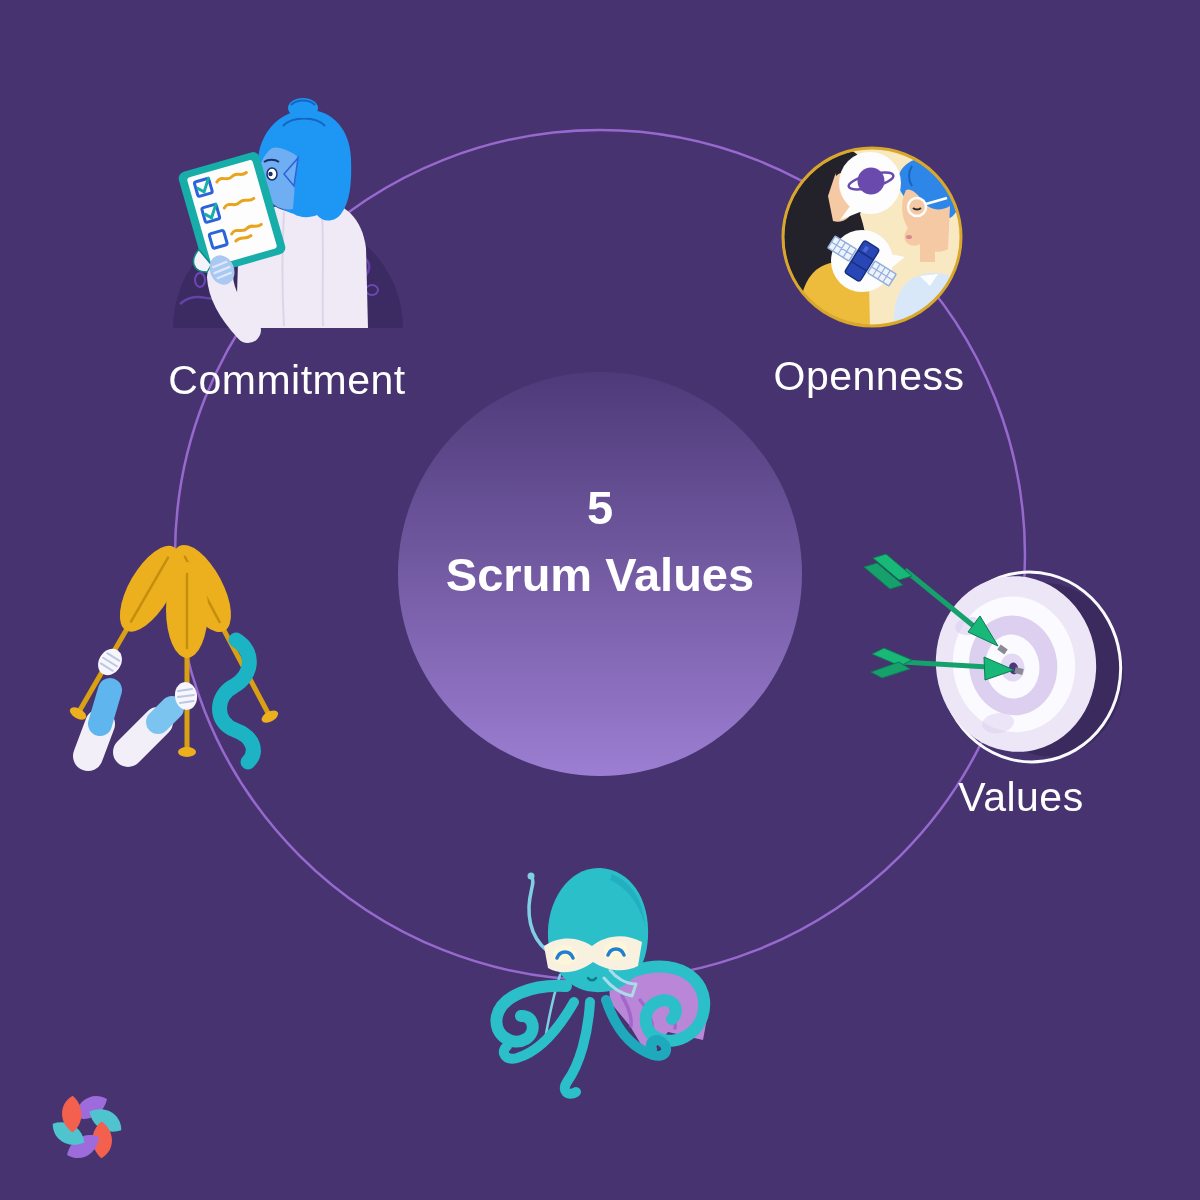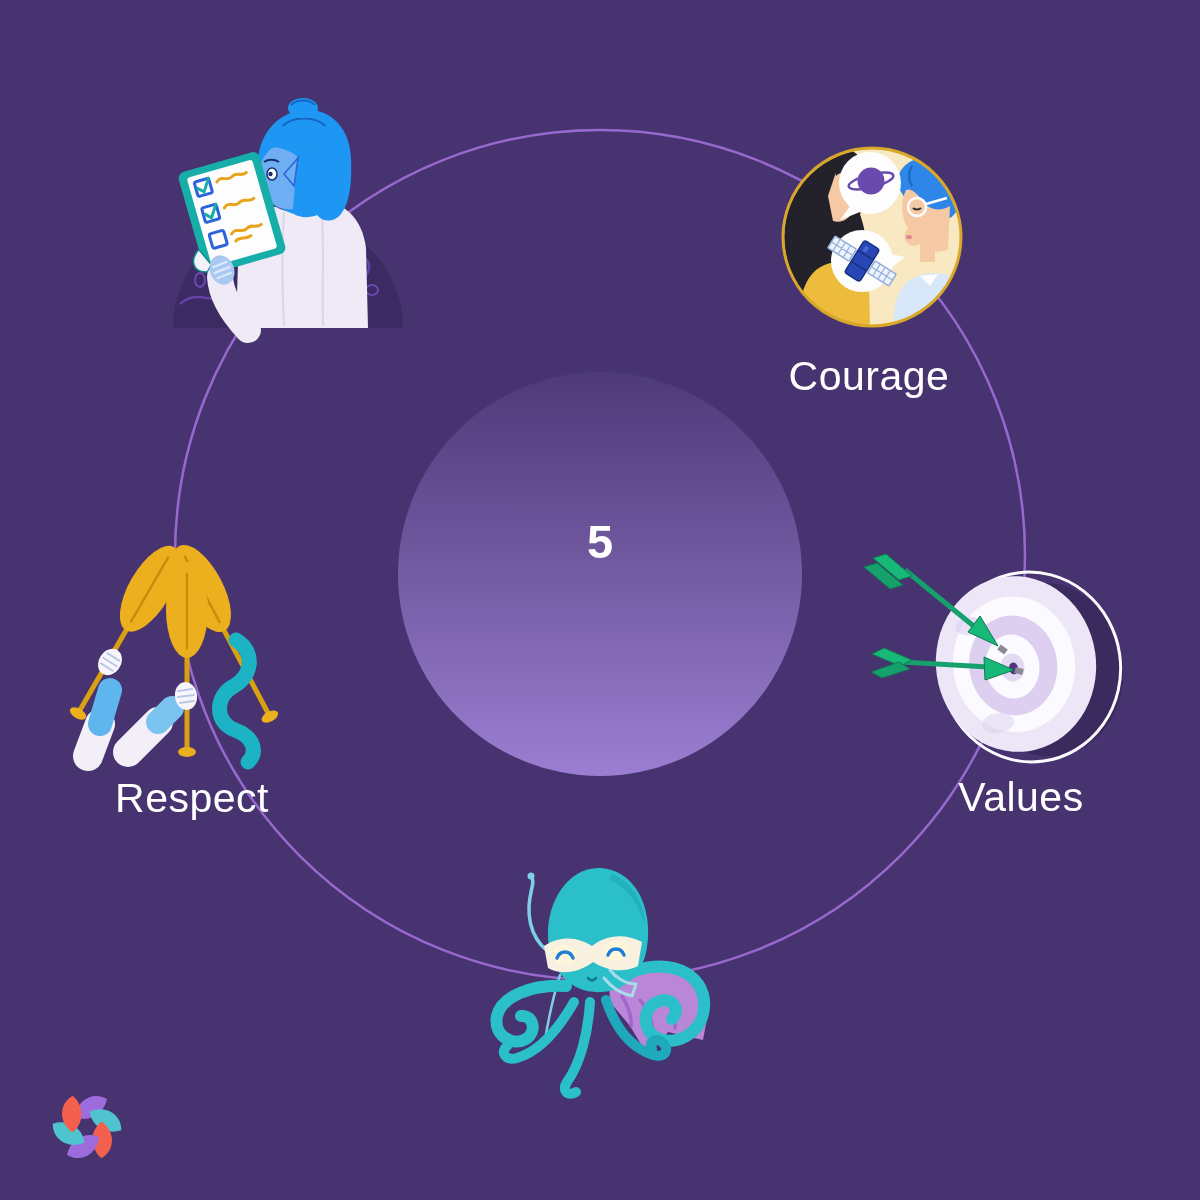--- a/index.html
+++ b/index.html
@@ -218,18 +218,19 @@
     <path d="M -12 -10 C -10 -28 7 -36 20 -28 C 17 -13 2 -4 -12 -10 Z" transform="rotate(60)" fill="#4FC4CE"></path>
     <path d="M -12 -10 C -10 -28 7 -36 20 -28 C 17 -13 2 -4 -12 -10 Z" transform="rotate(120)" fill="#F4604E"></path>
     <path d="M -12 -10 C -10 -28 7 -36 20 -28 C 17 -13 2 -4 -12 -10 Z" transform="rotate(180)" fill="#9D6BDB"></path>
     <path d="M -12 -10 C -10 -28 7 -36 20 -28 C 17 -13 2 -4 -12 -10 Z" transform="rotate(240)" fill="#4FC4CE"></path>
     <path d="M -12 -10 C -10 -28 7 -36 20 -28 C 17 -13 2 -4 -12 -10 Z" transform="rotate(300)" fill="#F4604E"></path>
   </g>
 </svg>
 
   <div class="center-title">
     <div>5</div>
+    <div>Scrum Values</div>
   </div>
-  <div class="value-label" style="left:869px;top:376px">Courage</div>
-  <div class="value-label" style="left:192px;top:798px">Respect</div>
+  <div class="value-label" style="left:287px;top:380px">Commitment</div>
+  <div class="value-label" style="left:869px;top:376px">Openness</div>
   <div class="value-label" style="left:1021px;top:797px">Values</div>
 
 </div>
 
 </body></html>

